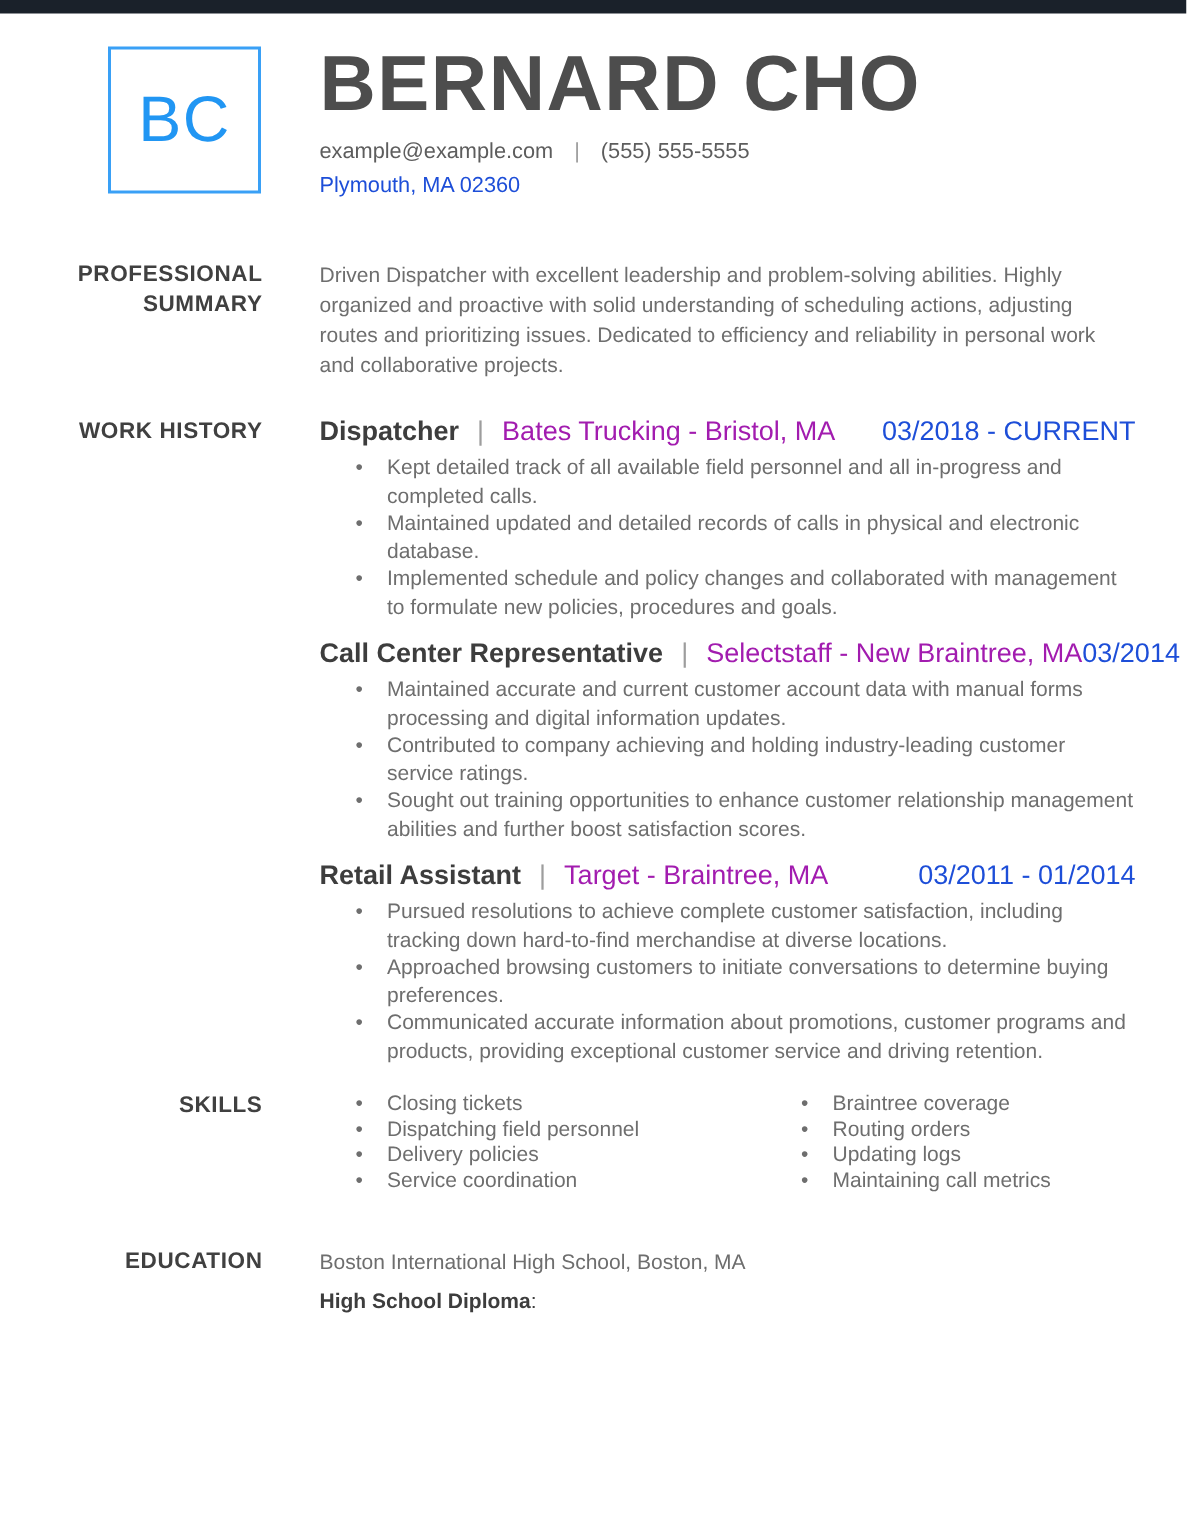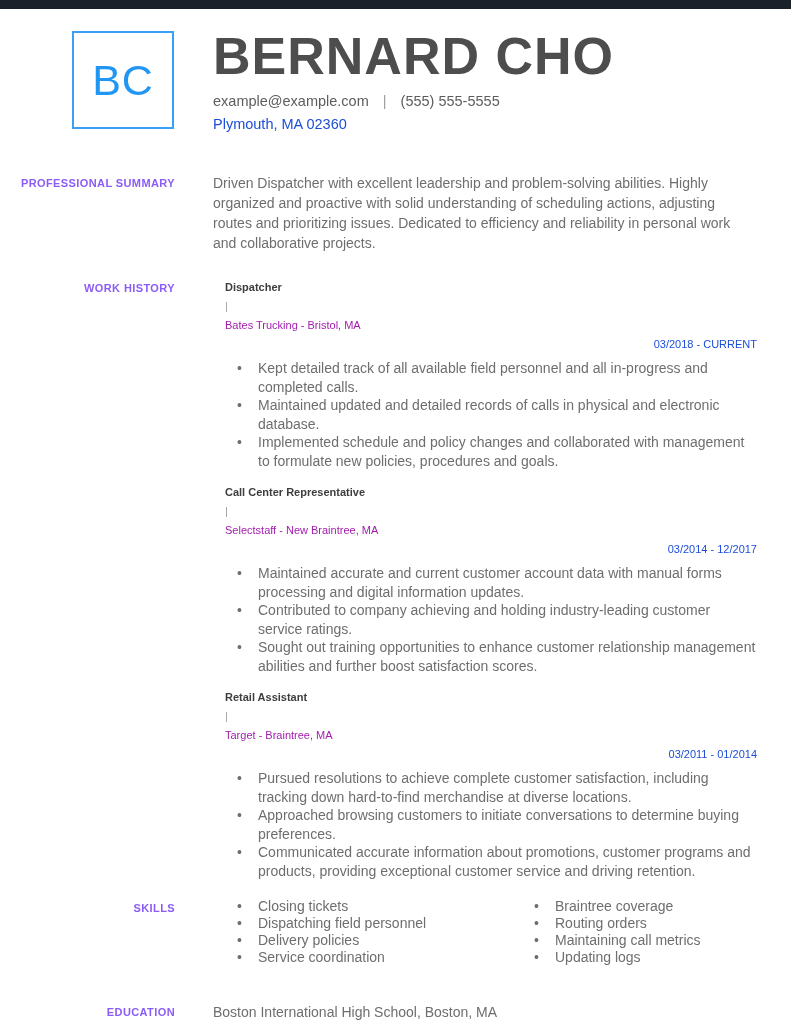--- a/index.html
+++ b/index.html
@@ -40,34 +40,34 @@
 
   
   .section {
     display:grid;
     grid-template-columns:175px 544px;
     column-gap:38px;
     padding-right:34px;
     align-items:start;
   }
   .section-label {
-    color:#8b5cf6; font-weight:700; font-size:11px;
+    color:#404040; font-weight:700; font-size:15px;
     line-height:20px; letter-spacing:0.4px; text-align:right;
     text-transform:uppercase;
   }
   .body-text { font-size:14px; line-height:20px; color:#6e6e6e; }
 
   .summary-section { margin-top:14px; }
 
   
   .work-section { margin-top:25px; }
   .job + .job { margin-top:13px; }
   .job-heading {
     display:flex; align-items:baseline;
-    font-size:11px; line-height:19px; margin-bottom:5px;flex-direction:column;
+    font-size:18px; line-height:19px; margin-bottom:5px;
   }
   .job-title { font-weight:700; color:#3d3d3d; white-space:nowrap; }
   .job-sep { color:#9d9d9d; margin:0 12px; }
   .job-company { color:#a21caf; white-space:nowrap; }
   .job-dates { margin-left:auto; color:#1d4ed8; white-space:nowrap; }
 
   ul.bullets { list-style:none; }
   .bullets li {
     position:relative; padding-left:45px;
     font-size:14px; line-height:18.5px; color:#6e6e6e;
@@ -169,22 +169,22 @@
     <div class="skills-grid">
       <ul class="bullets">
         <li>Closing tickets</li>
         <li>Dispatching field personnel</li>
         <li>Delivery policies</li>
         <li>Service coordination</li>
       </ul>
       <ul class="bullets">
         <li>Braintree coverage</li>
         <li>Routing orders</li>
+        <li>Updating logs</li>
         <li>Maintaining call metrics</li>
-        <li>Updating logs</li>
       </ul>
     </div>
   </div>
 
   <div class="section education-section">
     <div class="section-label">EDUCATION</div>
     <div>
       <div class="edu-school">Boston International High School, Boston, MA</div>
       <div class="edu-degree-line">
         <span class="edu-degree">High School Diploma</span><span class="edu-colon">:</span>

